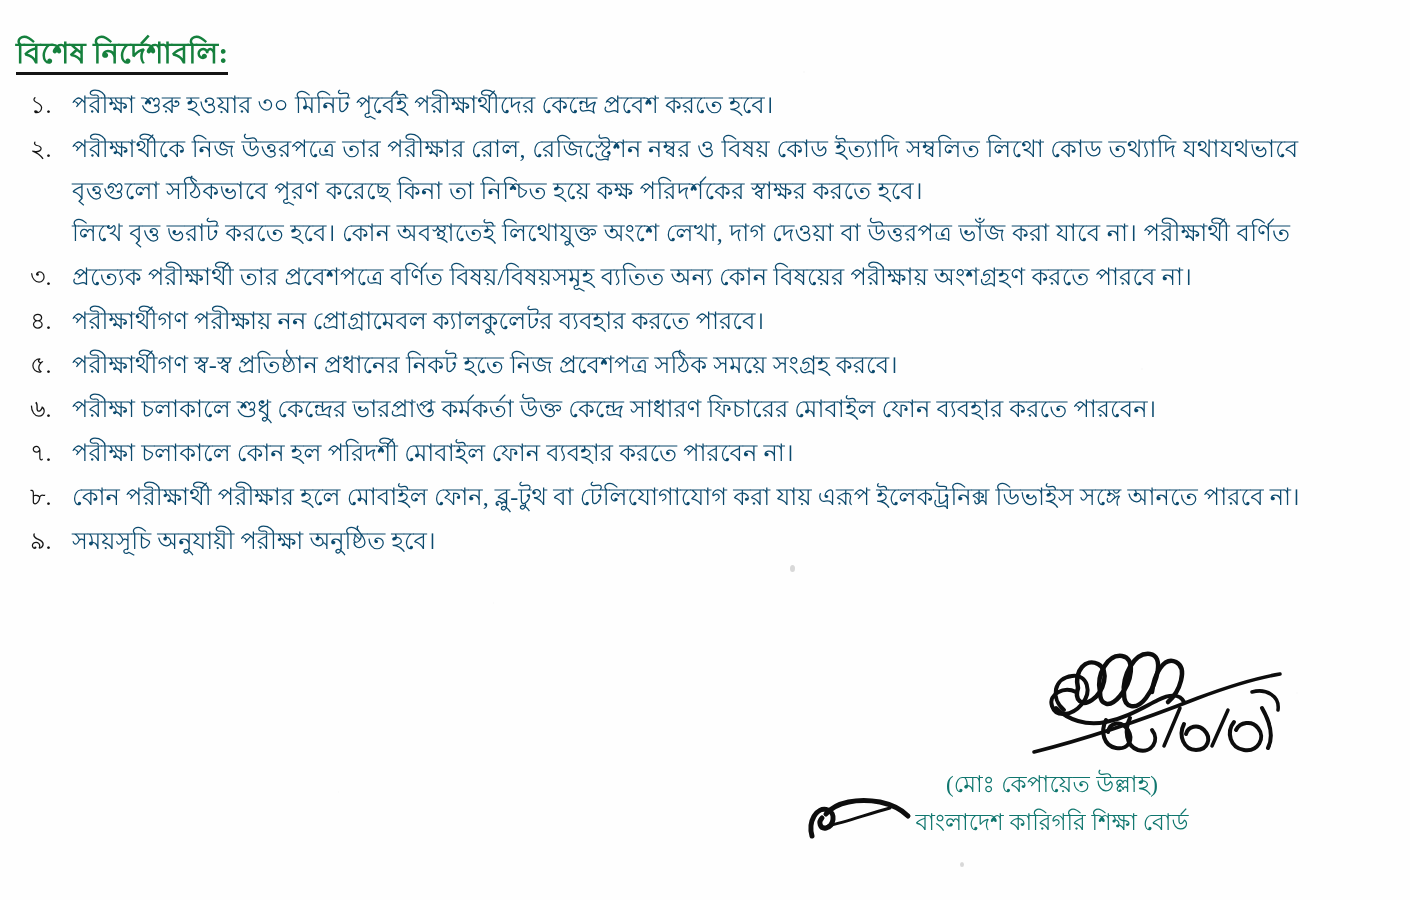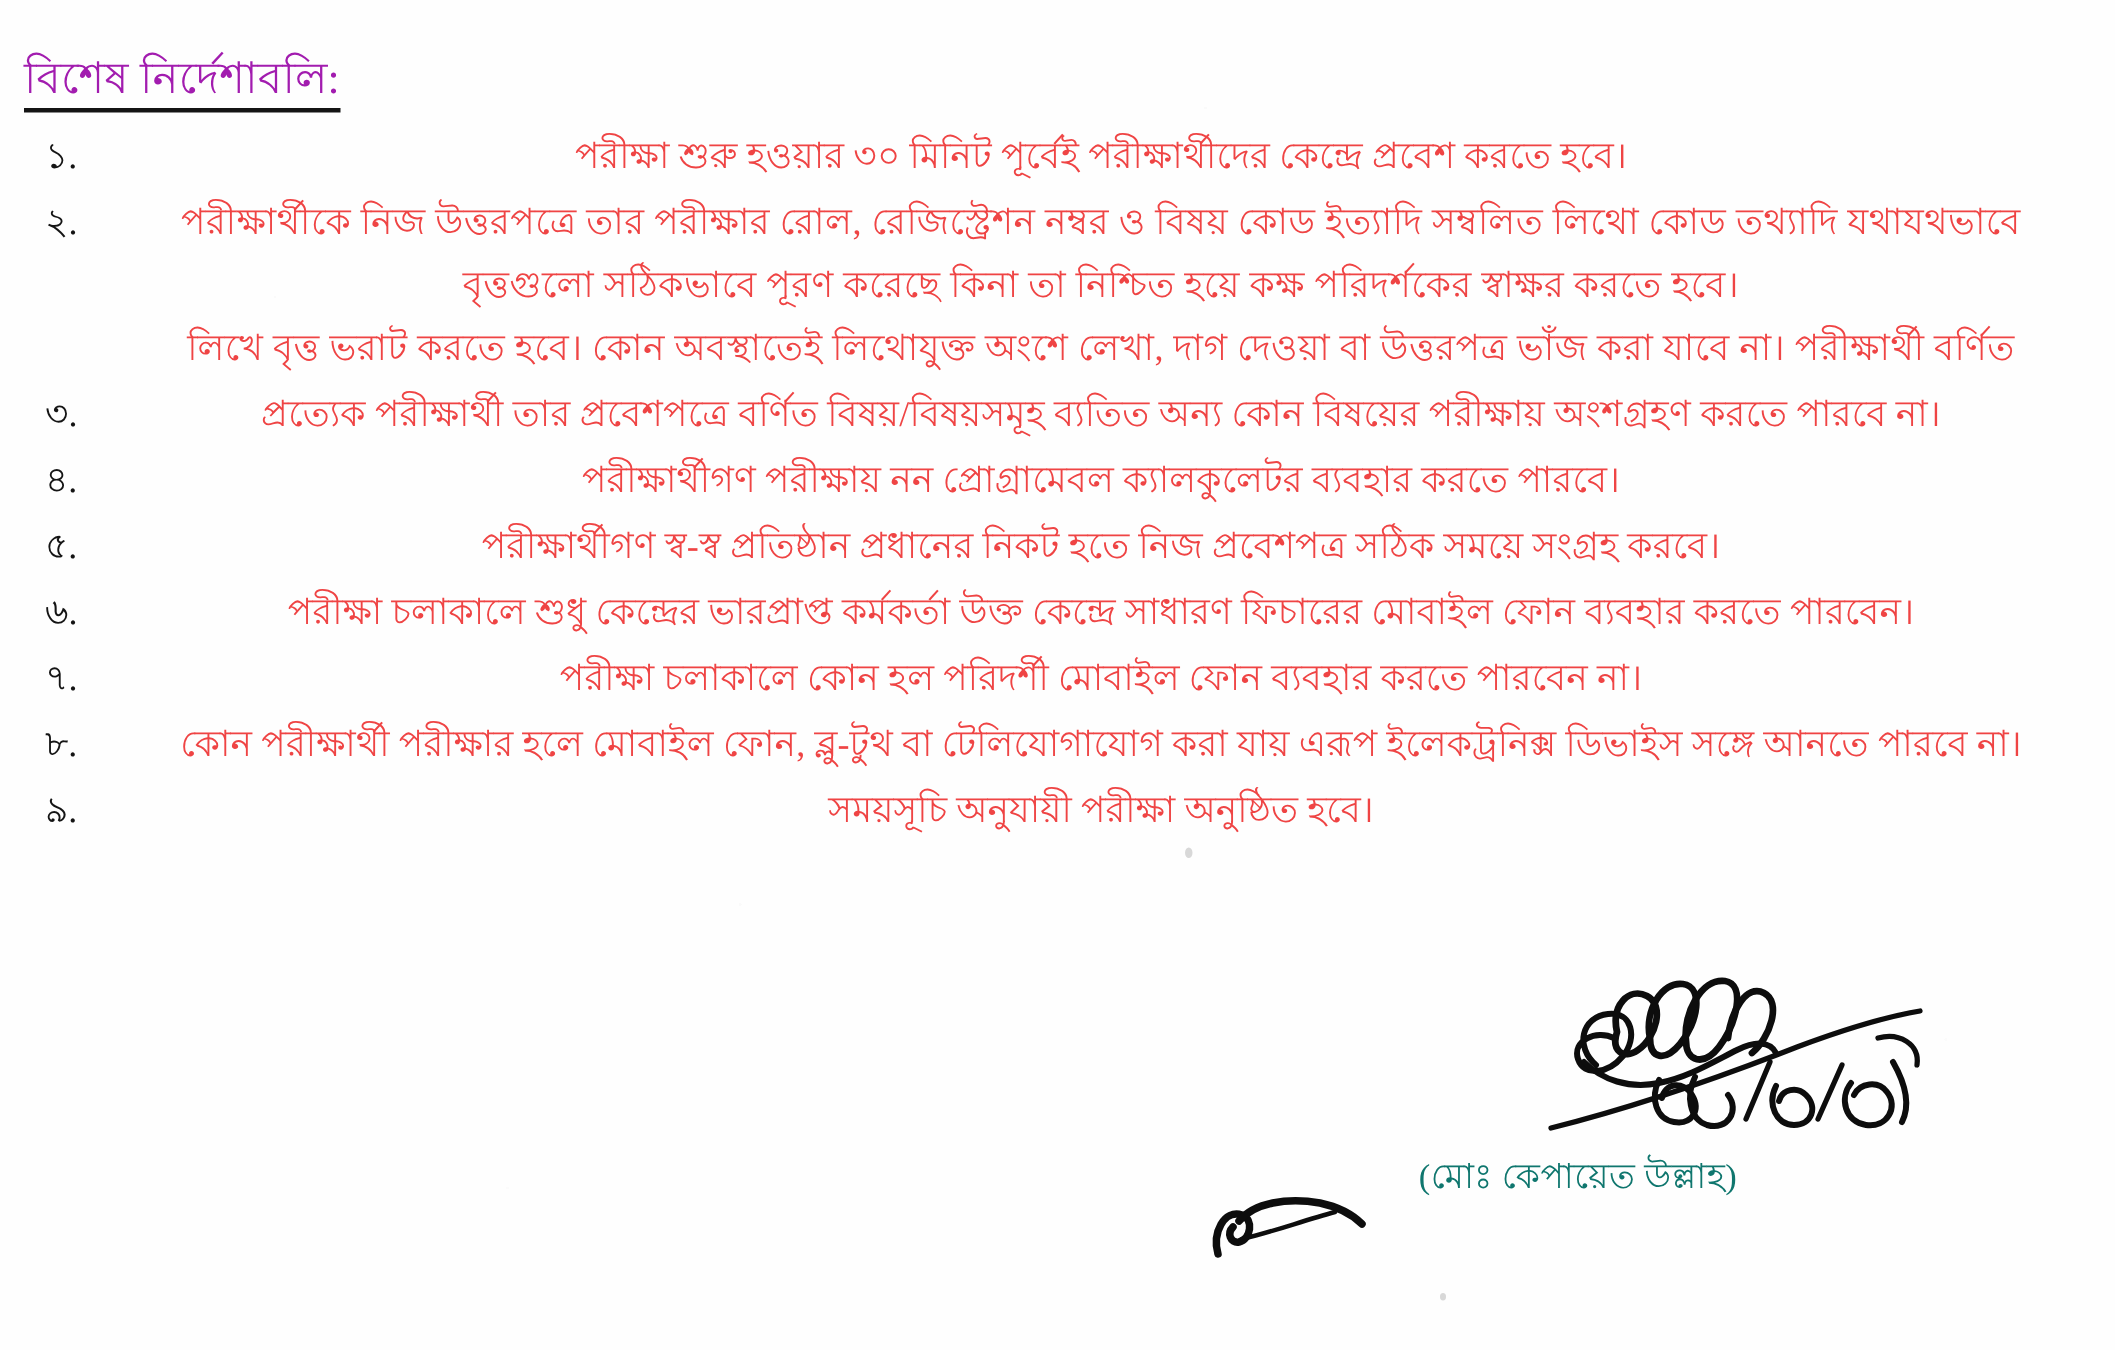--- a/index.html
+++ b/index.html
@@ -39,22 +39,22 @@
 
   
   #heading-wrap {
     position: absolute;
     left: 16px;
     top: 38px;
   }
   #heading {
     display: inline-block;
     font-size: 29px;
-    font-weight: 400;
-    color: #a21caf;
+    font-weight: 700;
+    color: #15803d;
     letter-spacing: .2px;
     line-height: 1.1;
     border-bottom: 3px solid #141414;
     padding-bottom: 2px;
     white-space: nowrap;
   }
 
   
   #instructions {
     position: absolute;
@@ -79,25 +79,24 @@
     box-sizing: border-box;
     font-weight: 500;
   }
 
   .item-body {
     flex: 1 1 auto;
   }
 
   .item-line {
     font-size: 24px;
-    color: #ef4444;
+    color: #0c4a6e;
     line-height: 42px;
     white-space: nowrap;
     letter-spacing: .1px;
-    text-align: center;
   }
 
   
   .item:nth-child(2) .item-line { letter-spacing: .35px; }
   .item:nth-child(3) .item-line { letter-spacing: .15px; }
   .item:nth-child(9) .item-line { letter-spacing: .05px; }
 
   
   #signature-block {
     position: absolute;
@@ -265,17 +264,18 @@
     <div class="sig-line" id="board-row">
       <span id="board-flourish">
         <svg width="110" height="46" viewBox="0 0 110 46" aria-hidden="true">
           <g fill="none" stroke="#0d0d0d" stroke-linecap="round" stroke-linejoin="round">
             <path d="M10 40 C6 26 14 10 26 14 C34 17 32 30 24 32 C18 33 16 26 20 22" stroke-width="5"></path>
             <path d="M24 18 C34 6 56 2 78 6 C92 9 100 14 106 20" stroke-width="5"></path>
             <path d="M26 30 C44 26 66 18 88 12" stroke-width="3"></path>
           </g>
         </svg>
       </span>
+      <span>বাংলাদেশ কারিগরি শিক্ষা বোর্ড</span>
     </div>
 
   </div>
 
 </div>
 
 </body></html>

